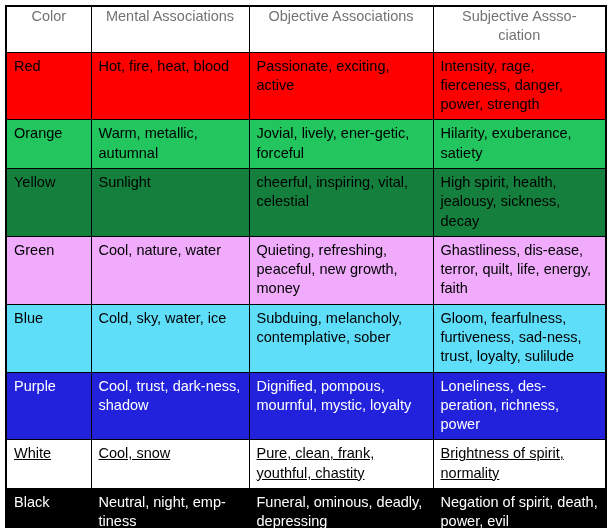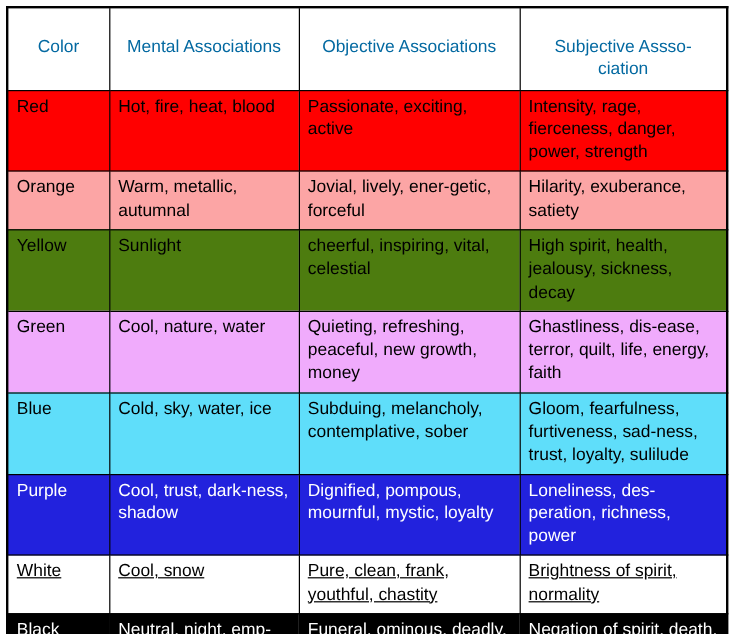--- a/index.html
+++ b/index.html
@@ -40,22 +40,22 @@
     vertical-align: top;
     font-size: 14.5px;
     line-height: 1.33;
     padding: 4px 7px 5px 7px;
     font-weight: normal;
   }
 
   table.color-table thead th {
     text-align: center;
     background: #ffffff;
-    color: #0369a1;
-    padding-top: 23px;
+    color: #737373;
+    padding-top: 0;
     padding-bottom: 6px;
   }
 
   
   tr.data-row td {
     text-align: left;
   }
 
   td.color-name-cell {
     white-space: nowrap;
@@ -80,27 +80,27 @@
         <th>Subjective Assso-<br>ciation</th>
       </tr>
     </thead>
     <tbody id="table-body">
         <tr class="data-row" style="background: rgb(255, 0, 0); color: rgb(0, 0, 0);">
           <td class="color-name-cell">Red</td>
           <td>Hot, fire, heat, blood</td>
           <td>Passionate, exciting, active</td>
           <td>Intensity, rage, fierceness, danger, power, strength</td>
         </tr>
-        <tr class="data-row" style="background: #fca5a5; color: rgb(0, 0, 0);">
+        <tr class="data-row" style="background: #22c55e; color: rgb(0, 0, 0);">
           <td class="color-name-cell">Orange</td>
           <td>Warm, metallic, autumnal</td>
           <td>Jovial, lively, ener-getic, forceful</td>
           <td>Hilarity, exuberance, satiety</td>
         </tr>
-        <tr class="data-row" style="background: #4d7c0f; color: rgb(0, 0, 0);">
+        <tr class="data-row" style="background: #15803d; color: rgb(0, 0, 0);">
           <td class="color-name-cell">Yellow</td>
           <td>Sunlight</td>
           <td>cheerful, inspiring, vital, celestial</td>
           <td>High spirit, health, jealousy, sickness, decay</td>
         </tr>
         <tr class="data-row" style="background: #f0abfc; color: rgb(0, 0, 0);">
           <td class="color-name-cell">Green</td>
           <td>Cool, nature, water</td>
           <td>Quieting, refreshing, peaceful, new growth, money</td>
           <td>Ghastliness, dis-ease, terror, quilt, life, energy, faith</td>

